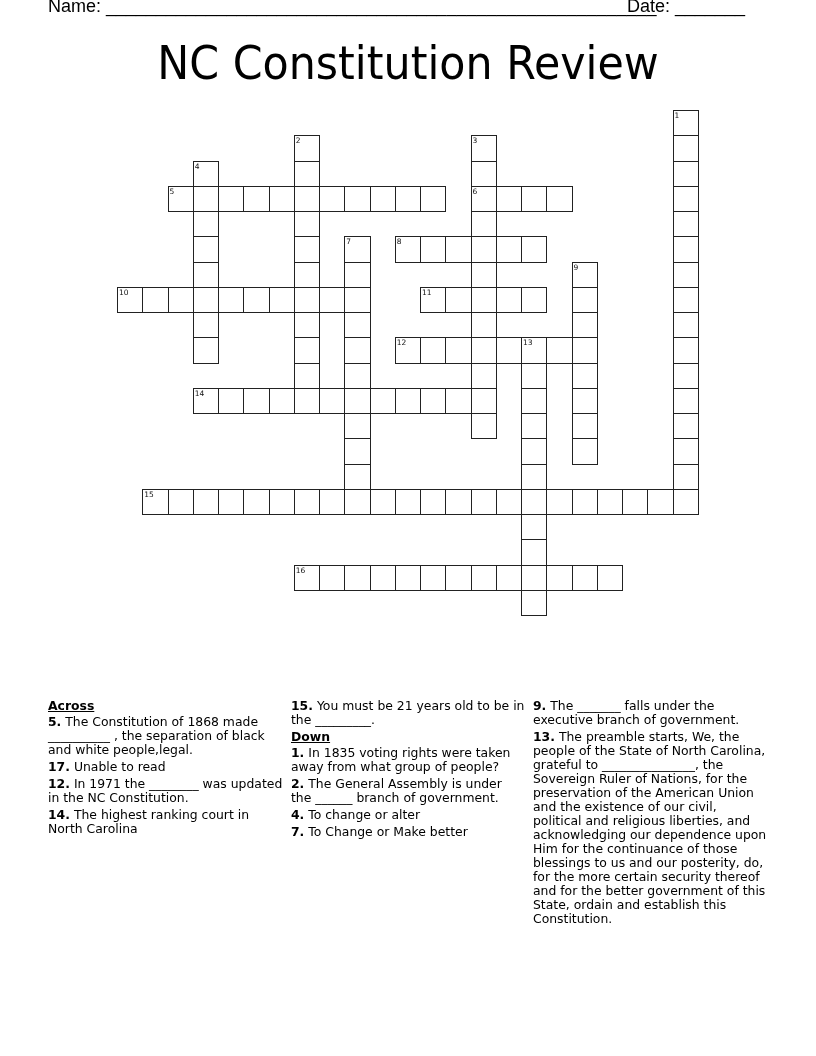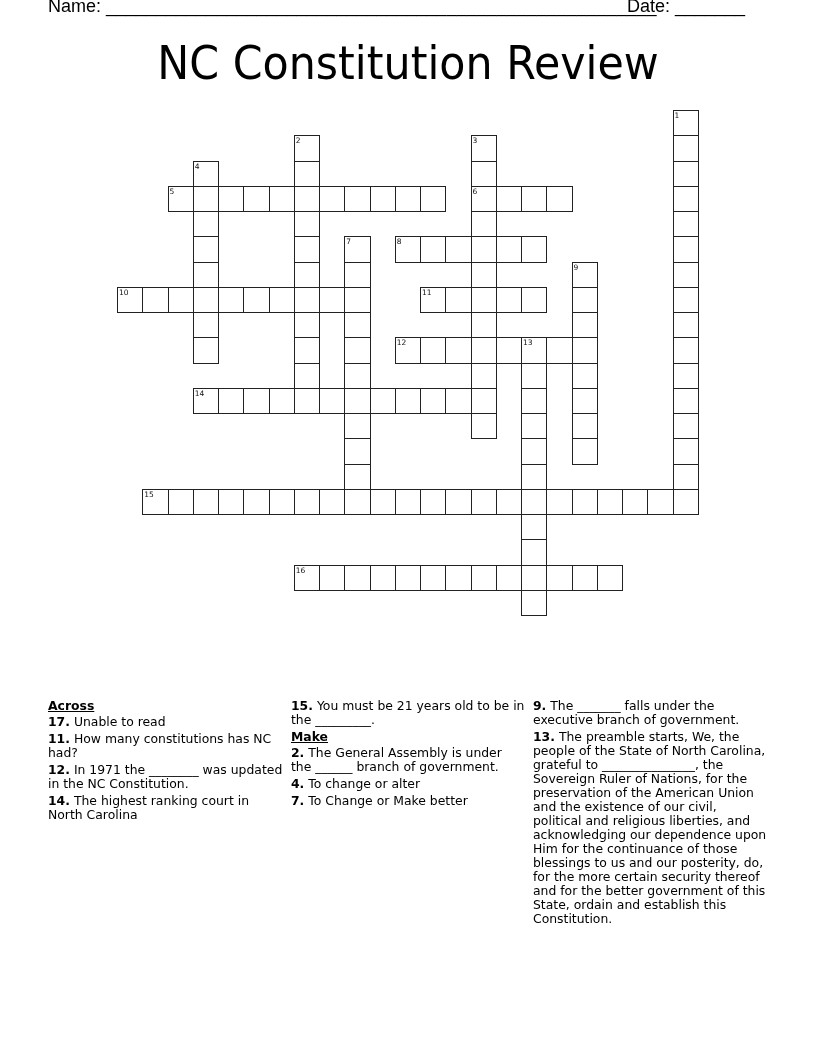--- a/index.html
+++ b/index.html
@@ -224,29 +224,30 @@
     <div class="cell" style="left: 445.25px; top: 564.5px;"></div>
     <div class="cell" style="left: 470.5px; top: 564.5px;"></div>
     <div class="cell" style="left: 495.75px; top: 564.5px;"></div>
     <div class="cell" style="left: 546.25px; top: 564.5px;"></div>
     <div class="cell" style="left: 571.5px; top: 564.5px;"></div>
     <div class="cell" style="left: 596.75px; top: 564.5px;"></div>
   </div>
 
 <div class="clues" id="col1">
   <div class="heading">Across</div>
+  <div class="clue"><b>5.</b> <span>The Constitution of 1868 made __________ , the separation of black and white people,legal.</span></div>
   <div class="clue"><b>17.</b> <span>Unable to read</span></div>
-  <div class="clue"><b>11.</b> <span>How many constitutions has NC had?</span></div>
   <div class="clue"><b>12.</b> <span>In 1971 the ________ was updated in the NC Constitution.</span></div>
   <div class="clue"><b>14.</b> <span>The highest ranking court in North Carolina</span></div>
 </div>
 
 <div class="clues" id="col2">
   <div class="clue"><b>15.</b> <span>You must be 21 years old to be in the _________.</span></div>
-  <div class="heading">Make</div>
+  <div class="heading">Down</div>
+  <div class="clue"><b>1.</b> <span>In 1835 voting rights were taken away from what group of people?</span></div>
   <div class="clue"><b>2.</b> <span>The General Assembly is under the ______ branch of government.</span></div>
   <div class="clue"><b>4.</b> <span>To change or alter</span></div>
   <div class="clue"><b>7.</b> <span>To Change or Make better</span></div>
 </div>
 
 <div class="clues" id="col3">
   <div class="clue"><b>9.</b> <span>The _______ falls under the executive branch of government.</span></div>
   <div class="clue"><b>13.</b> <span>The preamble starts, We, the people of the State of North Carolina, grateful to _______________, the Sovereign Ruler of Nations, for the preservation of the American Union and the existence of our civil, political and religious liberties, and acknowledging our dependence upon Him for the continuance of those blessings to us and our posterity, do, for the more certain security thereof and for the better government of this State, ordain and establish this Constitution.</span></div>
 </div>
 

